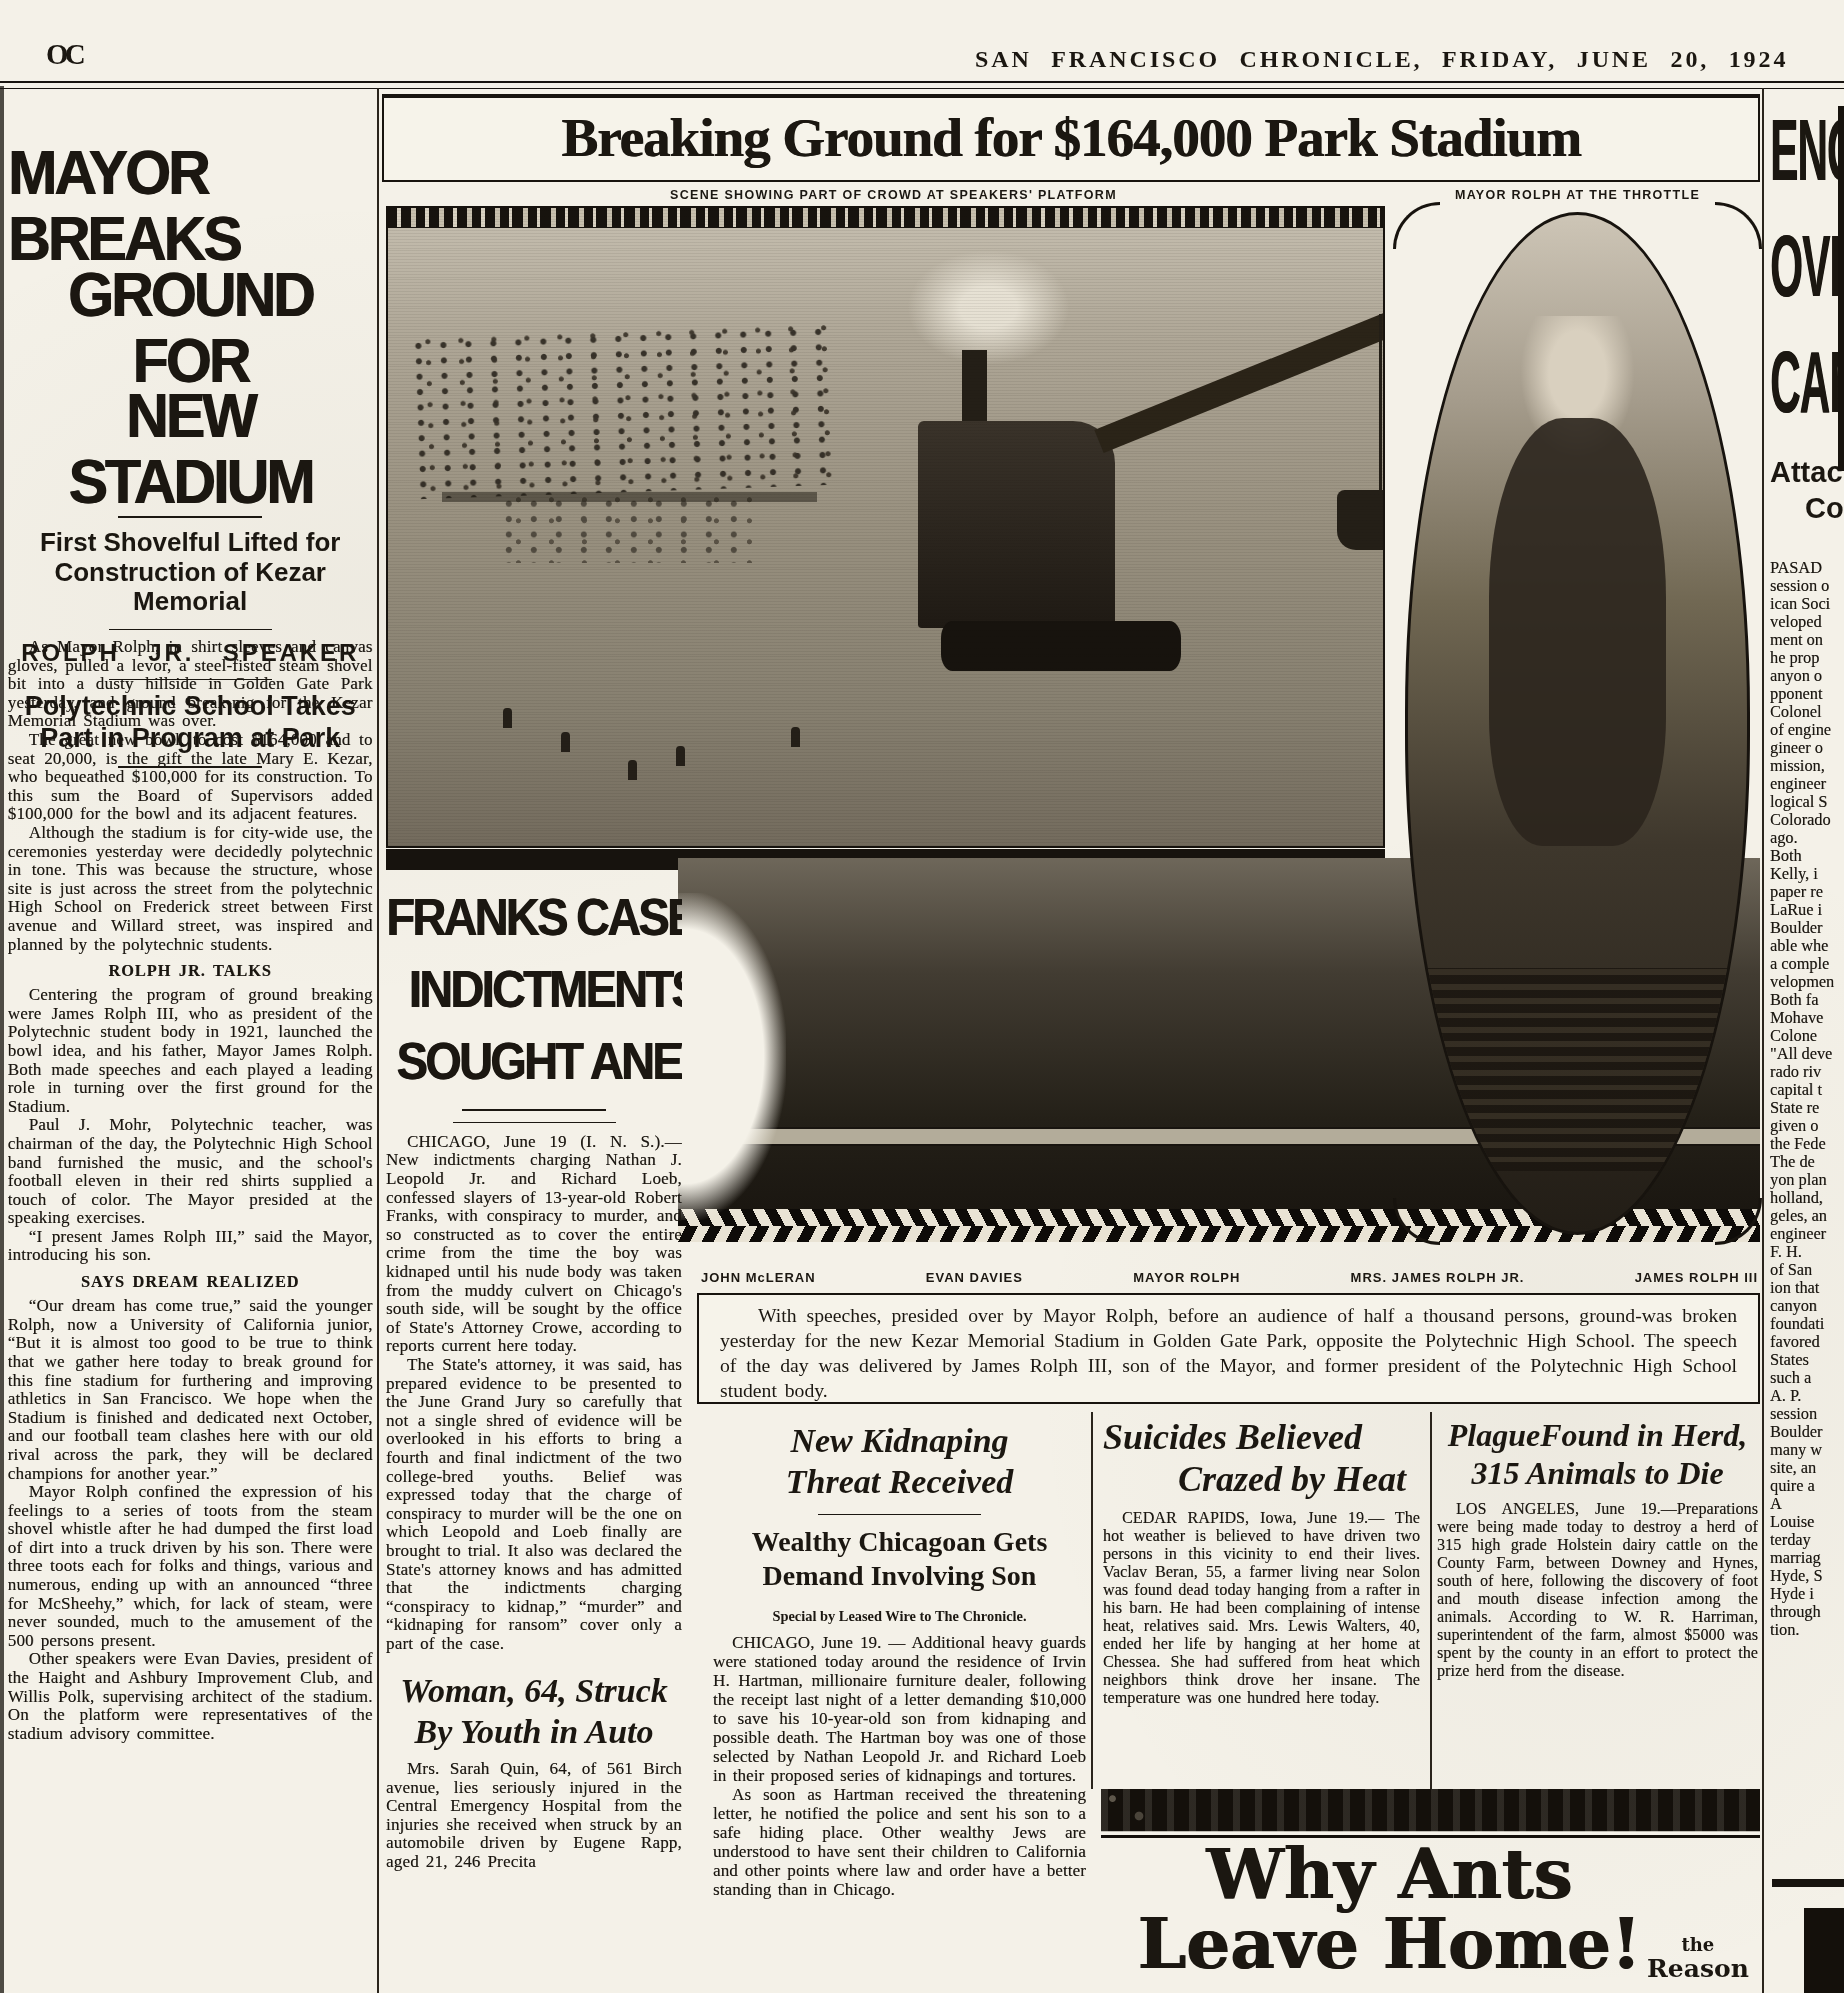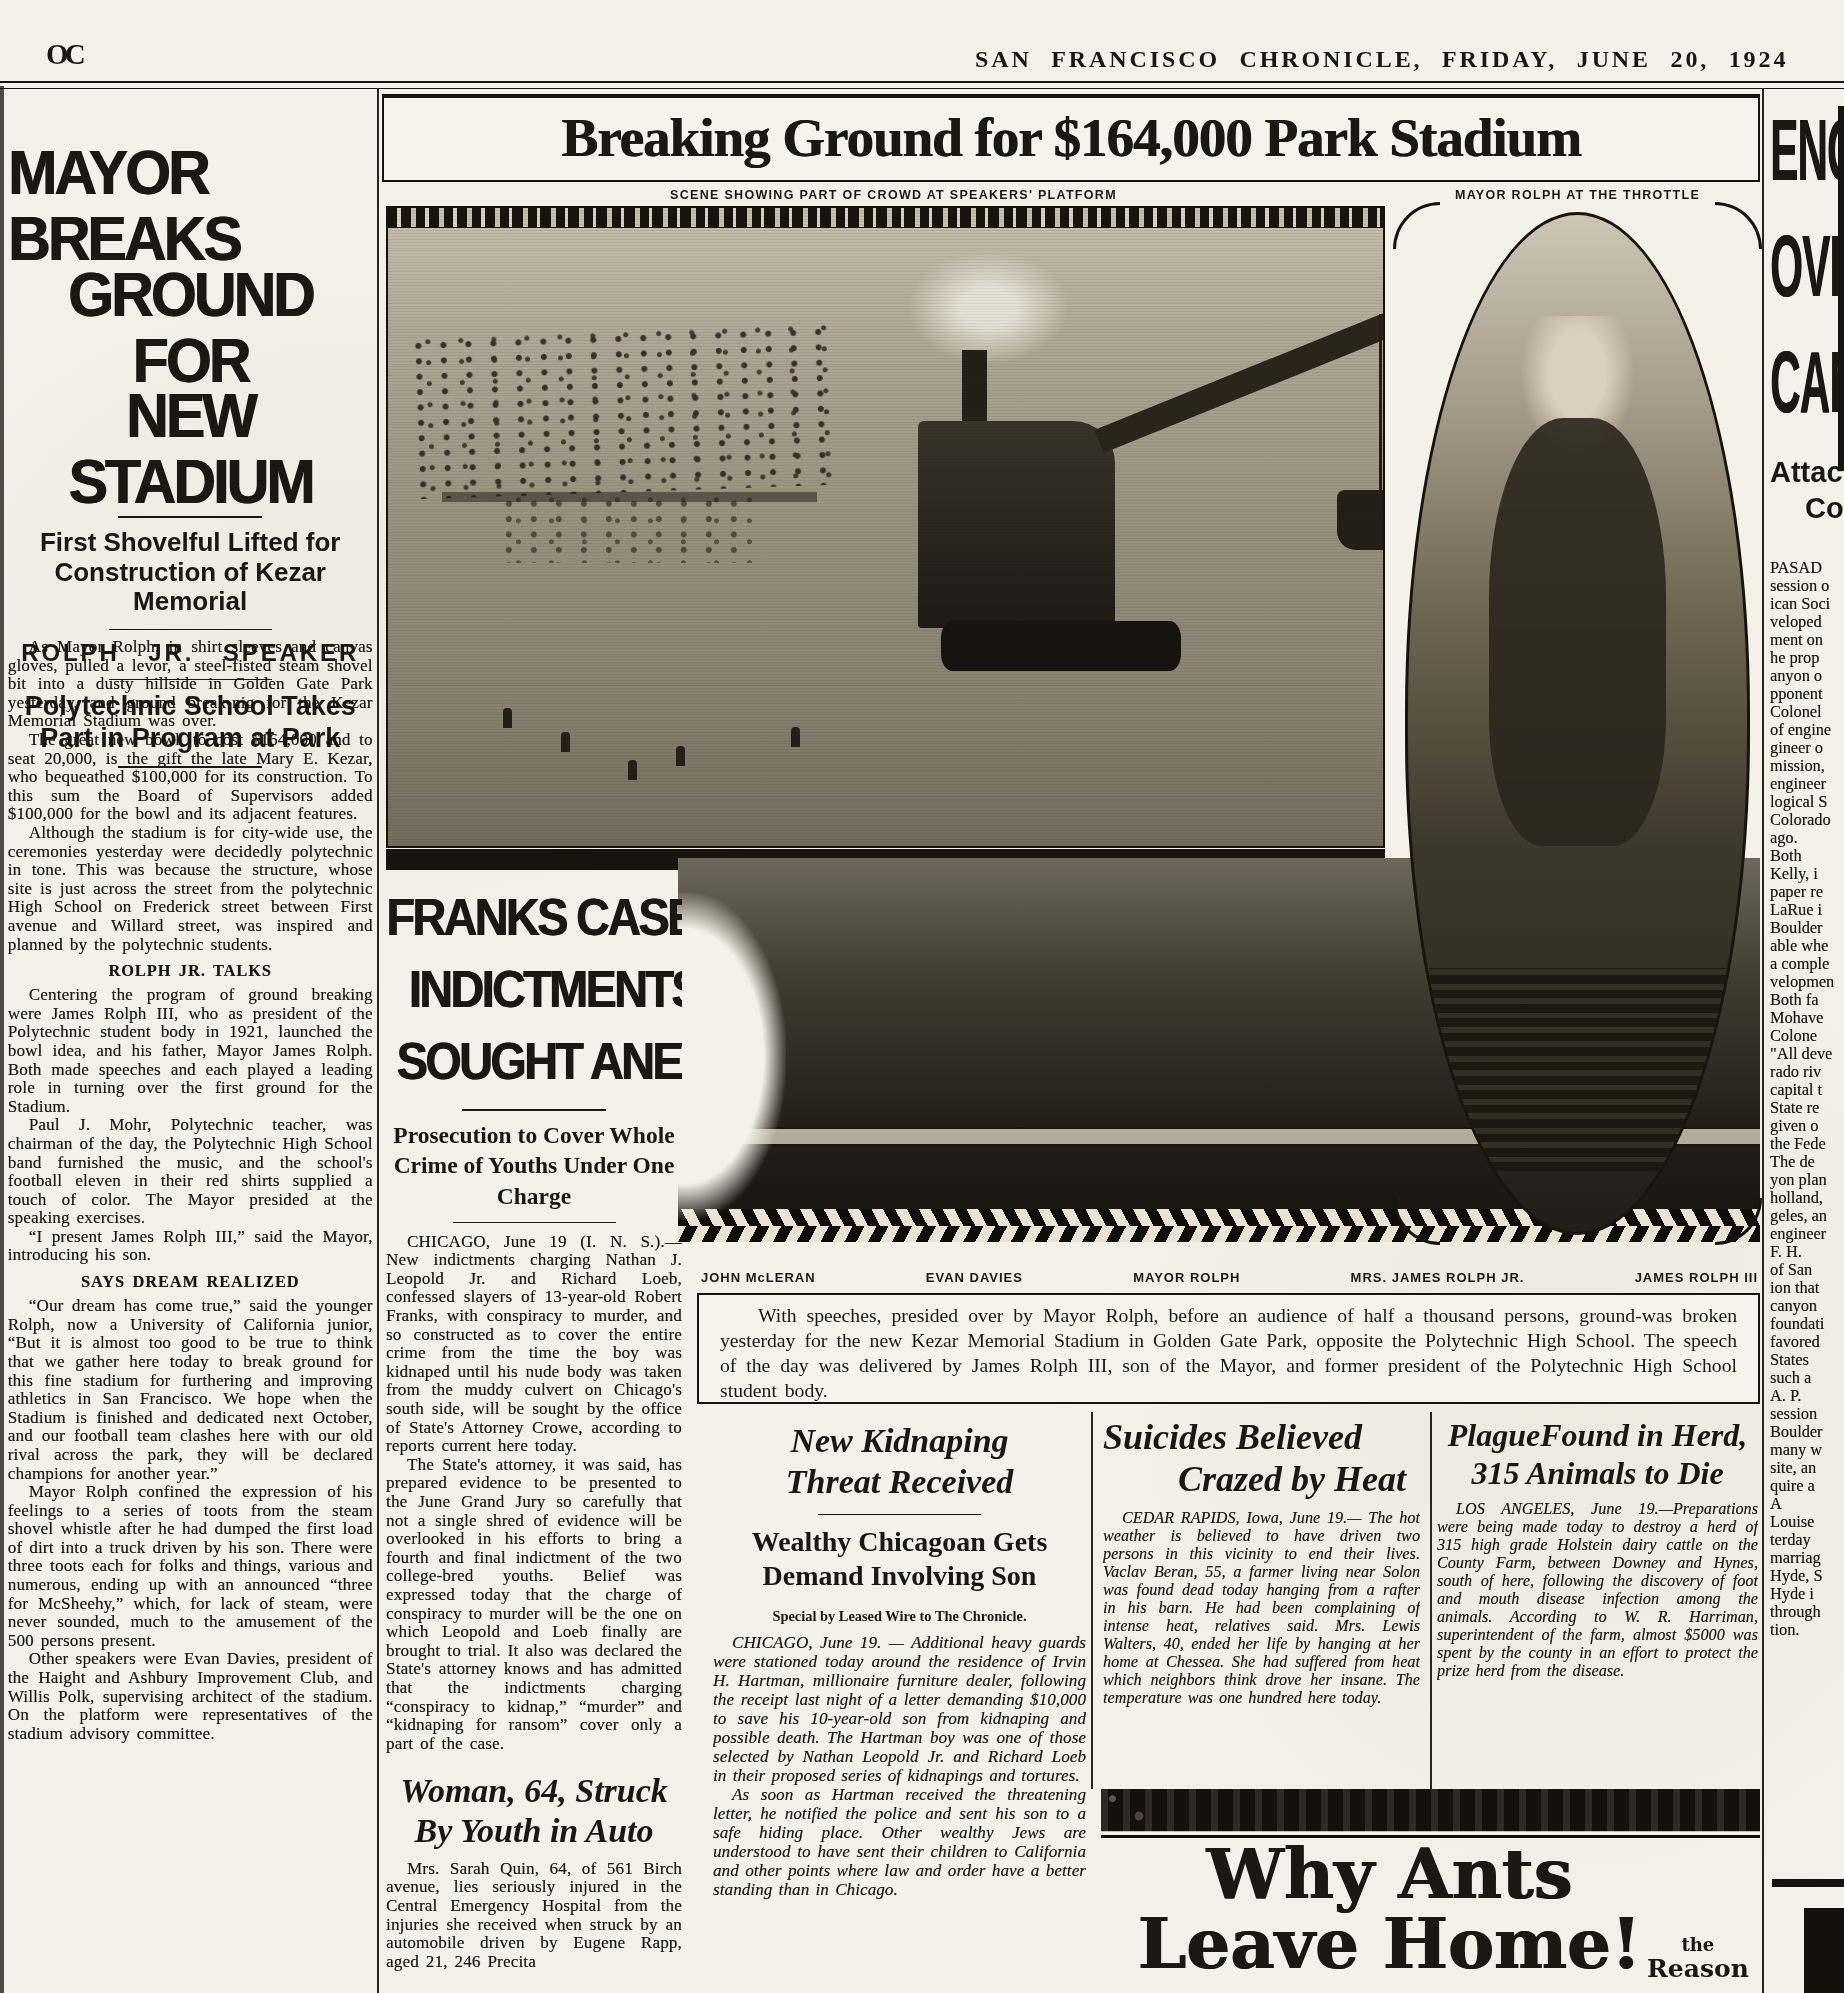--- a/index.html
+++ b/index.html
@@ -129,21 +129,21 @@
   .story-col{position:absolute;}
   #kidnap-col{left:713px;top:1420px;width:373px;height:574px;overflow:hidden;}
   #kidnap-col .khl{font-size:34px;line-height:1.22;}
   .ksub{font-size:28px;line-height:1.2;font-weight:bold;text-align:center;margin-top:5.8px;}
   .credit{font-size:14.4px;font-weight:bold;text-align:center;margin-top:16px;font-family:"Liberation Serif",serif;}
   #suicide-col{left:1103px;top:1416px;width:317px;height:375px;overflow:hidden;}
   #suicide-col .shl{font-size:36px;line-height:1.18;font-style:italic;font-weight:bold;}
   #suicide-col .shl div:nth-child(2){padding-left:75px;}
   #plague-col{left:1437px;top:1416px;width:321px;height:375px;overflow:hidden;}
   #plague-col .phl{font-size:32px;line-height:1.2;font-style:italic;font-weight:bold;text-align:center;}
-  .colbody{font-size:16px;line-height:18px;text-align:justify;letter-spacing:0.1px;word-spacing:1.9px;margin-top:7.7px;font-style:italic;}
+  .colbody{font-size:16px;line-height:18px;text-align:justify;letter-spacing:0.1px;word-spacing:1.9px;margin-top:7.7px;}
   .colbody .p{margin:0;text-indent:19px;text-shadow:0.3px 0.3px 0 rgba(27,23,17,.5);}
 
   
   #ad{left:1101px;top:1789px;width:659px;height:205px;overflow:hidden;}
   #ad-bar{position:absolute;left:0;top:0;width:100%;height:46px;background:#14100b;border-bottom:3.8px solid #14100b;
     background-image:radial-gradient(circle at 11.5px 9.6px,#5d564a 2.9px,transparent 3.8px),radial-gradient(circle at 38px 27px,#4a443a 3.8px,transparent 4.8px),
     repeating-linear-gradient(90deg,rgba(230,225,210,.12) 0 6.7px,transparent 6.7px 22px);box-shadow:inset 0 -11.5px 0 -7.7px #f4f1e8;}
   #ad-hl{position:absolute;left:0;top:50px;width:576px;text-align:center;font-family:"DejaVu Serif","Liberation Serif",serif;
     font-weight:bold;font-size:69px;line-height:1.02;letter-spacing:0px;text-shadow:1.2px 0 0 #1b1711;}
   #ad-sig{position:absolute;left:546px;top:146px;font-weight:bold;font-family:"DejaVu Serif",serif;text-align:center;line-height:1.1;}
@@ -252,21 +252,20 @@
     <div class="flourish fl-bl"></div>
   </div>
 
   <div class="abs" id="franks-col">
     <div>
         <div class="hl-line">FRANKS CASE</div>
         <div class="hl-line">INDICTMENTS</div>
         <div class="hl-line">SOUGHT ANEW</div>
       </div>
     <div class="srule"></div>
-    <div class="fdeck">Prosecution to Cover Whole Crime of Youths Under One Charge</div>
     <div class="srule thin"></div>
     <div class="bodyflow" id="franks-body">
         <p class="p p">CHICAGO, June 19 (I. N. S.).— New indictments charging Nathan J. Leopold Jr. and Richard Loeb, confessed slayers of 13-year-old Robert Franks, with conspiracy to murder, and so constructed as to cover the entire crime from the time the boy was kidnaped until his nude body was taken from the muddy culvert on Chicago's south side, will be sought by the office of State's Attorney Crowe, according to reports current here today.</p>
         <p class="p p">The State's attorney, it was said, has prepared evidence to be presented to the June Grand Jury so carefully that not a single shred of evidence will be overlooked in his efforts to bring a fourth and final indictment of the two college-bred youths. Belief was expressed today that the charge of conspiracy to murder will be the one on which Leopold and Loeb finally are brought to trial. It also was declared the State's attorney knows and has admitted that the indictments charging “conspiracy to kidnap,” “murder” and “kidnaping for ransom” cover only a part of the case.</p>
       </div>
     <div class="ihl" id="woman-hl">
         <div class="">Woman, 64, Struck</div>
         <div class="">By Youth in Auto</div>
       </div>
     <div class="bodyflow" id="woman-body">

